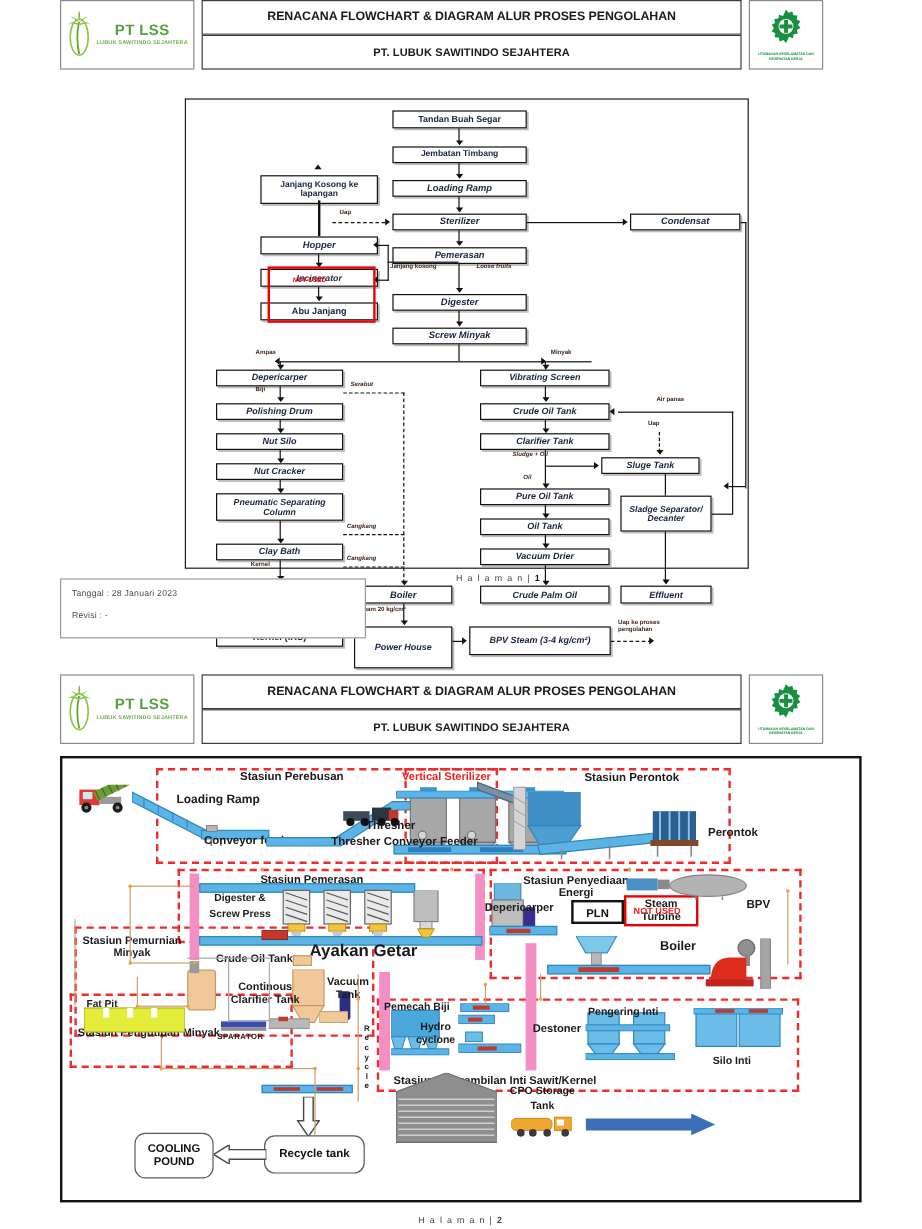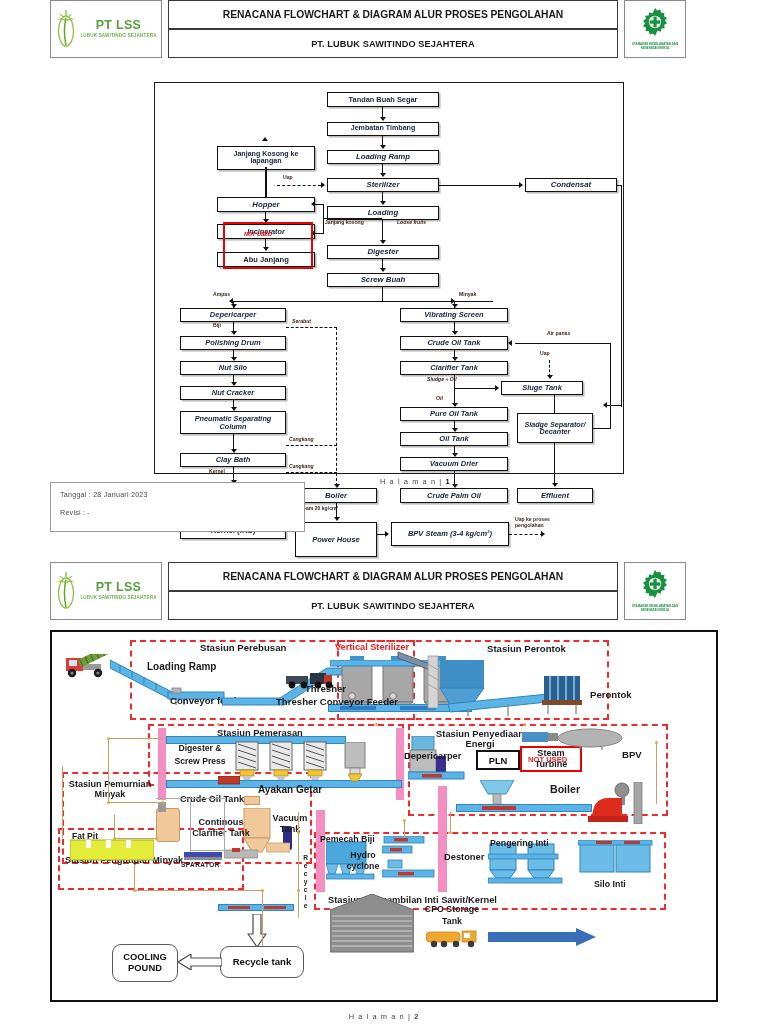--- a/index.html
+++ b/index.html
@@ -184,31 +184,31 @@
       <span>Loading Ramp</span>
     </div>
   <div class="vline" style="left:227px;top:81px;height:11px;"></div>
     <div class="arr-d" style="left:224.5px;top:90px;"></div>
   <div class="fcbox" style="left:172px;top:95px;width:112px;height:14px;font-size:7.8px;">
       <span>Sterilizer</span>
     </div>
   <div class="vline" style="left:227px;top:109px;height:11px;"></div>
     <div class="arr-d" style="left:224.5px;top:118px;"></div>
   <div class="fcbox" style="left:172px;top:123px;width:112px;height:14px;font-size:7.8px;">
-      <span>Loading</span>
+      <span>Pemerasan</span>
     </div>
   <div class="vline" style="left:227px;top:137px;height:22px;"></div>
     <div class="arr-d" style="left:224.5px;top:157px;"></div>
   <div class="fcbox" style="left:172px;top:162px;width:112px;height:14px;font-size:7.8px;">
       <span>Digester</span>
     </div>
   <div class="vline" style="left:227px;top:176px;height:11px;"></div>
     <div class="arr-d" style="left:224.5px;top:185px;"></div>
   <div class="fcbox" style="left:172px;top:190px;width:112px;height:14px;font-size:7.8px;">
-      <span>Screw Buah</span>
+      <span>Screw Minyak</span>
     </div>
 
   <div class="dhline" style="left:122px;top:101.5px;width:44px;"></div>
   <div class="arr-r" style="left:166px;top:98.5px;"></div>
   <div class="lbl" style="left:128px;top:92px;">Uap</div>
 
   <div class="hline" style="left:284px;top:101.5px;width:82px;"></div>
   <div class="arr-r" style="left:364px;top:98.5px;"></div>
   <div class="fcbox" style="left:370px;top:95px;width:92px;height:14px;font-size:7.8px;">
       <span>Condensat</span>
@@ -602,21 +602,21 @@
       </g>
     </svg>
   </div>
   <div class="p2lbl ctr" style="left:117px;top:110px;width:62px;font-size:8.6px;white-space:normal;line-height:1.5;">Digester &amp; Screw Press</div>
   <div class="conv" style="left:114px;top:148px;width:236px;height:8px;"></div>
   <div class="m" style="left:166px;top:142px;">
     <svg width="22" height="12" viewBox="0 0 22 12">
         <rect x="0" y="0" width="22" height="8" fill="#c0392b" stroke="#7b2418" stroke-width=".8"></rect>
       </svg>
   </div>
-  <div class="p2lbl" style="left:206px;top:153px;font-size:10px;">Ayakan Getar</div>
+  <div class="p2lbl" style="left:206px;top:153px;font-size:14px;">Ayakan Getar</div>
   <div class="m" style="left:290px;top:110px;">
     <svg width="26" height="40" viewBox="0 0 26 40">
       <rect x="3" y="0" width="20" height="26" fill="#bdbdbd" stroke="#808080" stroke-width="1"></rect>
       <rect x="8" y="26" width="10" height="6" fill="#d8d8d8" stroke="#808080" stroke-width=".8"></rect>
       <polygon points="6,32 20,32 16,39 10,39" fill="#f2c438" stroke="#b38f16" stroke-width=".8"></polygon>
     </svg>
   </div>
 
   <div class="m" style="left:356px;top:104px;">
     <svg width="70" height="54" viewBox="0 0 70 54">

